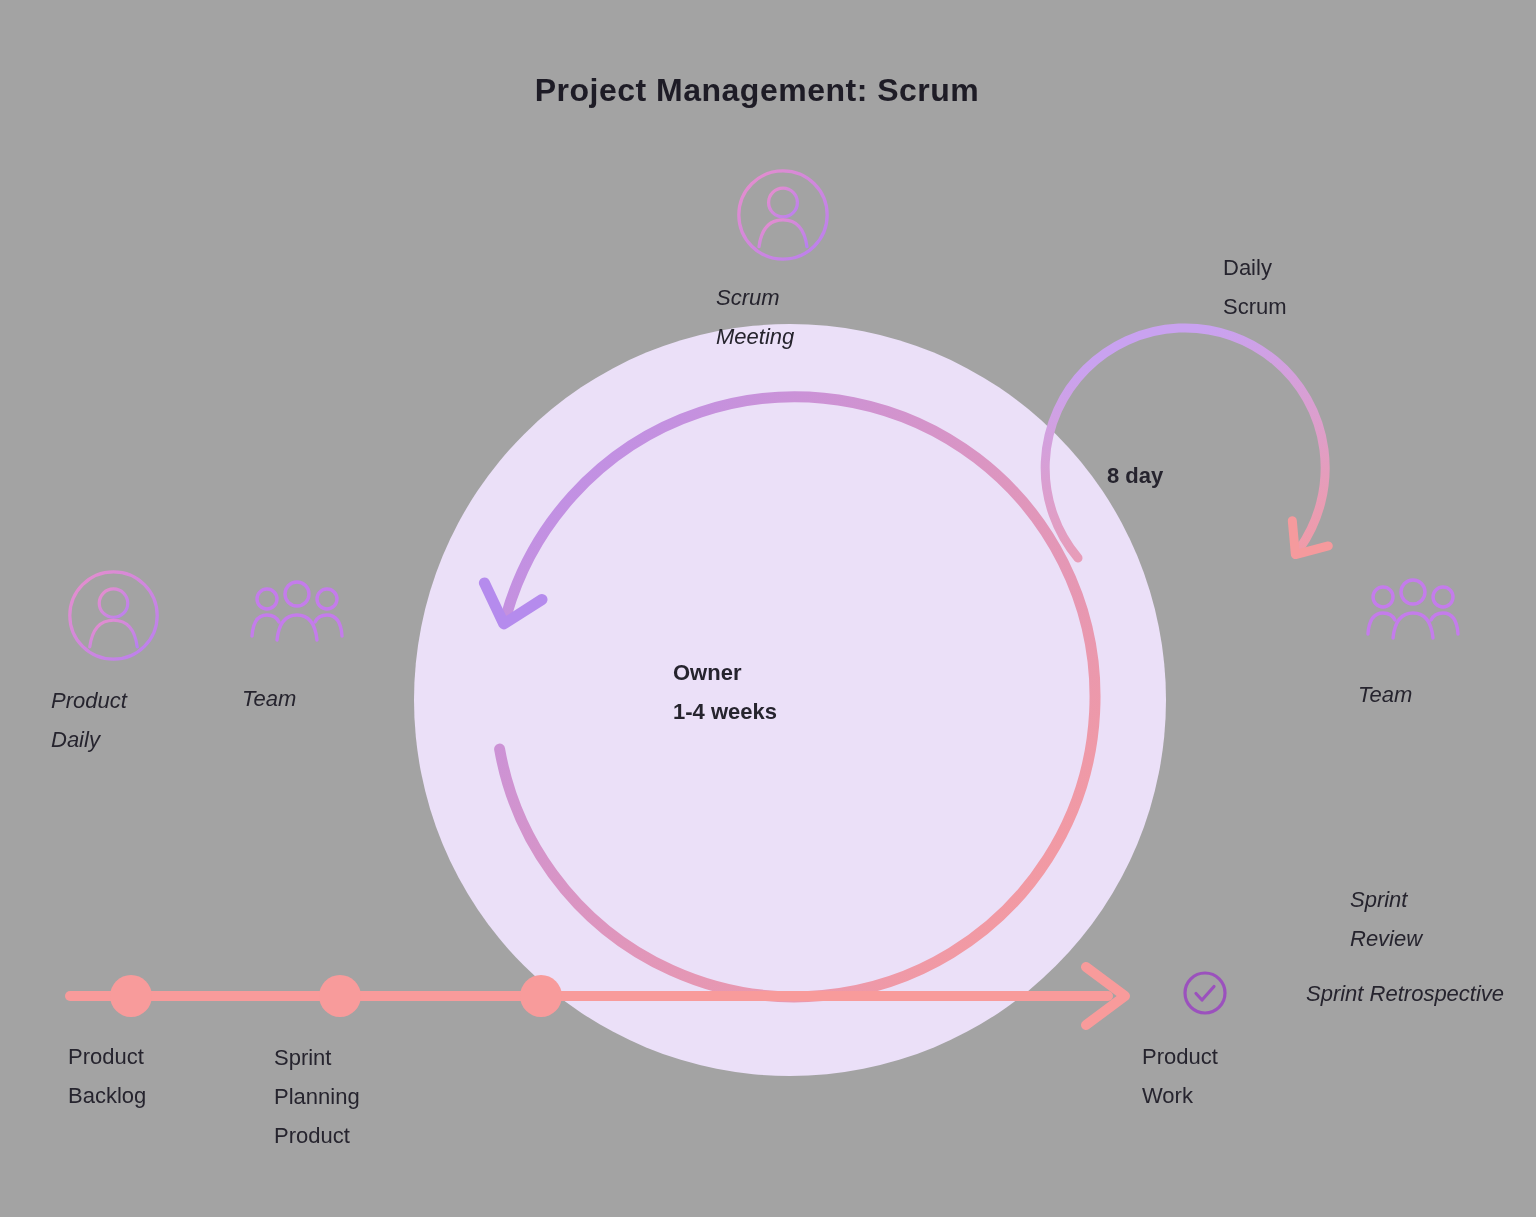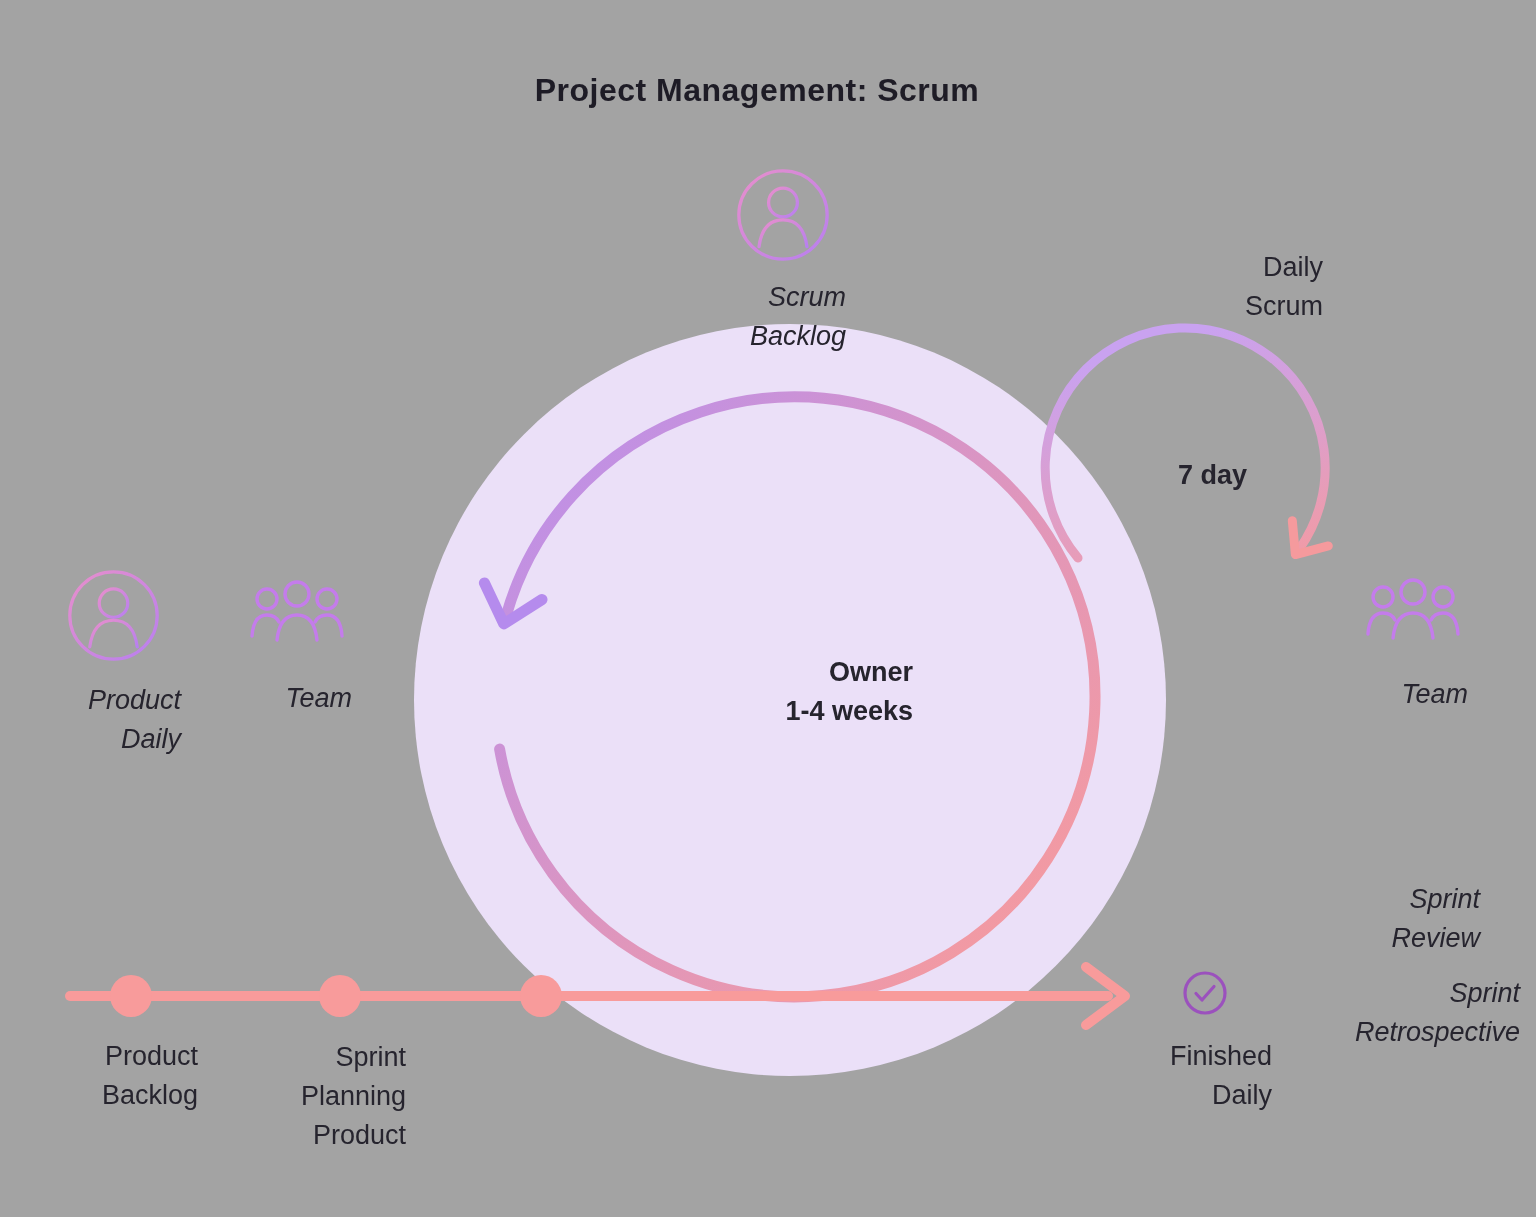--- a/index.html
+++ b/index.html
@@ -9,21 +9,21 @@
     font-family:"Liberation Sans","DejaVu Sans",sans-serif;
     color:#26242e;
   }
   .canvas { position:relative; width:1536px; height:1217px; background:#a3a3a3; overflow:hidden; }
   .layer { position:absolute; left:0; top:0; }
   .title {
     position:absolute; top:72px; left:757px; transform:translateX(-50%);
     font-size:32px; font-weight:700; white-space:nowrap; letter-spacing:.5px; color:#1e1c26;
   }
   .label {
-    position:absolute; text-align:right; font-size:27px; line-height:39px;
+    position:absolute; text-align:left; font-size:22px; line-height:39px;
     transform:translateX(-50%); color:#26242e;
   }
   .italic { font-style:italic; }
   .label span { display:block; }
 
   .l-scrum-master   { left:781px;  top:278px;  width:130px; }
   .l-daily-scrum    { left:1273px; top:248px;  width:100px; }
   .l-one-day        { left:1177px; top:456px;  width:140px; font-weight:600; }
   .l-sprint         { left:793px;  top:653px;  width:240px; }
   .l-sprint .name   { font-weight:700; }
@@ -86,24 +86,24 @@
         <linearGradient id="gp1" x1="0" y1="0" x2="1" y2="1">
           <stop offset="0" stop-color="#e88fcb"></stop>
             <stop offset="1" stop-color="#b87ff0"></stop>
         </linearGradient>
       </defs>
       <circle cx="50" cy="50" r="46" stroke="url(#gp1)" stroke-width="3.4"></circle>
       <circle cx="50" cy="37" r="15" stroke="url(#gp1)" stroke-width="3.4"></circle>
       <path d="M25 83 C28 61 38 55 50 55 C62 55 72 61 75 83" stroke="url(#gp1)" stroke-width="3.4" stroke-linecap="round"></path>
     </svg>
   </div>
-  <div class="label italic l-scrum-master">Scrum Backlog</div>
+  <div class="label italic l-scrum-master">Scrum Meeting</div>
 
   <div class="label l-daily-scrum">Daily Scrum</div>
-  <div class="label l-one-day">7 day</div>
+  <div class="label l-one-day">8 day</div>
 
   <div class="label l-sprint">
     <span class="name">Owner</span>
     <span class="dur">1-4 weeks</span>
   </div>
 
   <div class="icon i-product-owner">
     <svg width="95" height="95" viewBox="0 0 100 100" fill="none" xmlns="http://www.w3.org/2000/svg">
       <defs>
         <linearGradient id="gp2" x1="0" y1="0" x2="1" y2="1">
@@ -151,15 +151,15 @@
 
   <div class="label italic l-sprint-retro">Sprint Retrospective</div>
   <div class="label l-sprint-planning">Sprint Planning Product</div>
 
   <div class="icon i-check">
     <svg width="48" height="48" viewBox="0 0 48 48" fill="none" xmlns="http://www.w3.org/2000/svg">
       <circle cx="24" cy="24" r="20" stroke="#9b51bd" stroke-width="3.2"></circle>
       <path d="M15 24.5 L21 31 L33 17.5" stroke="#9b51bd" stroke-width="3.2" stroke-linecap="round" stroke-linejoin="round"></path>
     </svg>
   </div>
-  <div class="label l-finished-work">Finished Daily</div>
+  <div class="label l-finished-work">Product Work</div>
 
 </div>
 
 </body></html>

